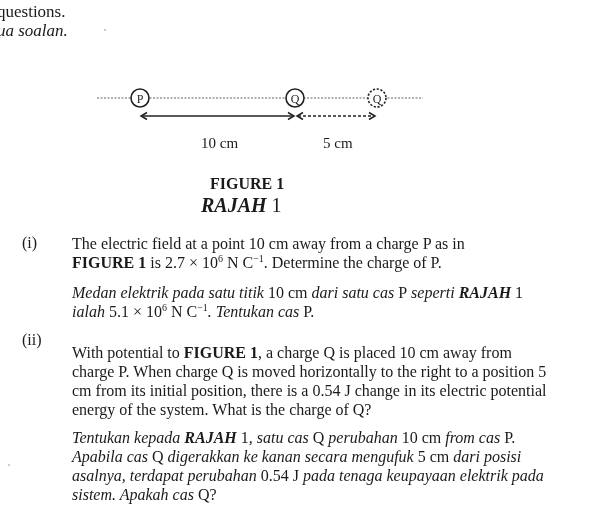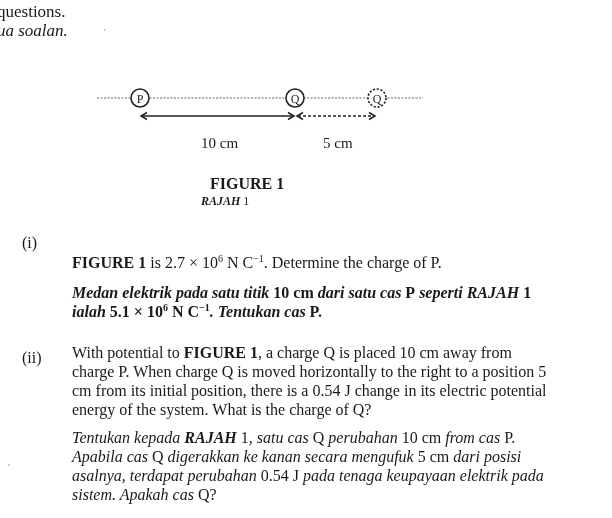--- a/index.html
+++ b/index.html
@@ -33,21 +33,21 @@
     .fig-en {
       top: 175px;
       font-weight: bold;
       font-size: 16px;
       left: 210px; width: auto;
     }
     .fig-ms {
       top: 194px;
       font-style: italic;
       font-weight: bold;
-      font-size: 12px;
+      font-size: 20px;
       left: 201px; width: auto;
     }
     .fig-ms .num { font-style: normal; font-weight: normal; }
     .qlabel {
       position: absolute;
       left: 22px;
       font-size: 16px;
     }
     .para {
       position: absolute;
@@ -107,29 +107,29 @@
   </svg>
   <div class="abs" style="left:111px; top:55px; font-size:15px;">10 cm</div>
   <div class="abs" style="left:233px; top:55px; font-size:15px;">5 cm</div>
 </div>
 
 <div class="abs fig-en">FIGURE 1</div>
 <div class="abs fig-ms"><span>RAJAH</span><span> </span><span class="num">1</span></div>
 
 <div class="qlabel" style="top:234px;">(i)</div>
 <div class="para" style="top:234px;">
-  <br>
+  <span>The electric field at a point 10 cm away from a charge P as in</span><br>
   <b>FIGURE 1</b><span> is 2.7 × 10</span><sup>6</sup><span> N C</span><sup>−1</sup><span>. Determine the charge of P.</span>
 </div>
-<div class="para ms" style="top:283px;font-weight:bold;">
+<div class="para ms" style="top:283px;">
   <span>Medan elektrik pada satu titik </span><span class="up">10 cm</span><span> dari satu cas </span><span class="up">P</span><span> seperti </span><b>RAJAH</b><span class="up"> 1</span><br>
   <span>ialah </span><span class="up">5.1 × 10</span><sup class="up">6</sup><span class="up"> N C</span><sup class="up">−1</sup><span>. Tentukan cas </span><span class="up">P.</span>
 </div>
 
-<div class="qlabel" style="top:349px;font-family:Liberation Serif, serif;">(ii)</div>
+<div class="qlabel" style="top:331px;font-family:Liberation Serif, serif;">(ii)</div>
 <div class="para" style="top:343px; width:480px;">
   <span>With potential to </span><b>FIGURE 1</b><span>, a charge Q is placed 10 cm away from charge P. When charge Q is moved horizontally to the right to a position 5 cm from its initial position, there is a 0.54 J change in its electric potential energy of the system. What is the charge of Q?</span>
 </div>
 <div class="para ms" style="top:428px; width:482px;">
   <span>Tentukan kepada </span><b>RAJAH</b><span class="up"> 1</span><span>, satu cas </span><span class="up">Q</span><span> perubahan </span><span class="up">10 cm</span><span> from cas </span><span class="up">P.</span>
   <span>Apabila cas </span><span class="up">Q</span><span> digerakkan ke kanan secara mengufuk </span><span class="up">5 cm</span><span> dari posisi asalnya, terdapat perubahan </span><span class="up">0.54 J</span><span> pada tenaga keupayaan elektrik pada sistem. Apakah cas </span><span class="up">Q?</span>
 </div>
 
 <div class="dot" style="left:104px; top:29px;"></div>
 <div class="dot" style="left:8px; top:464px;"></div>

